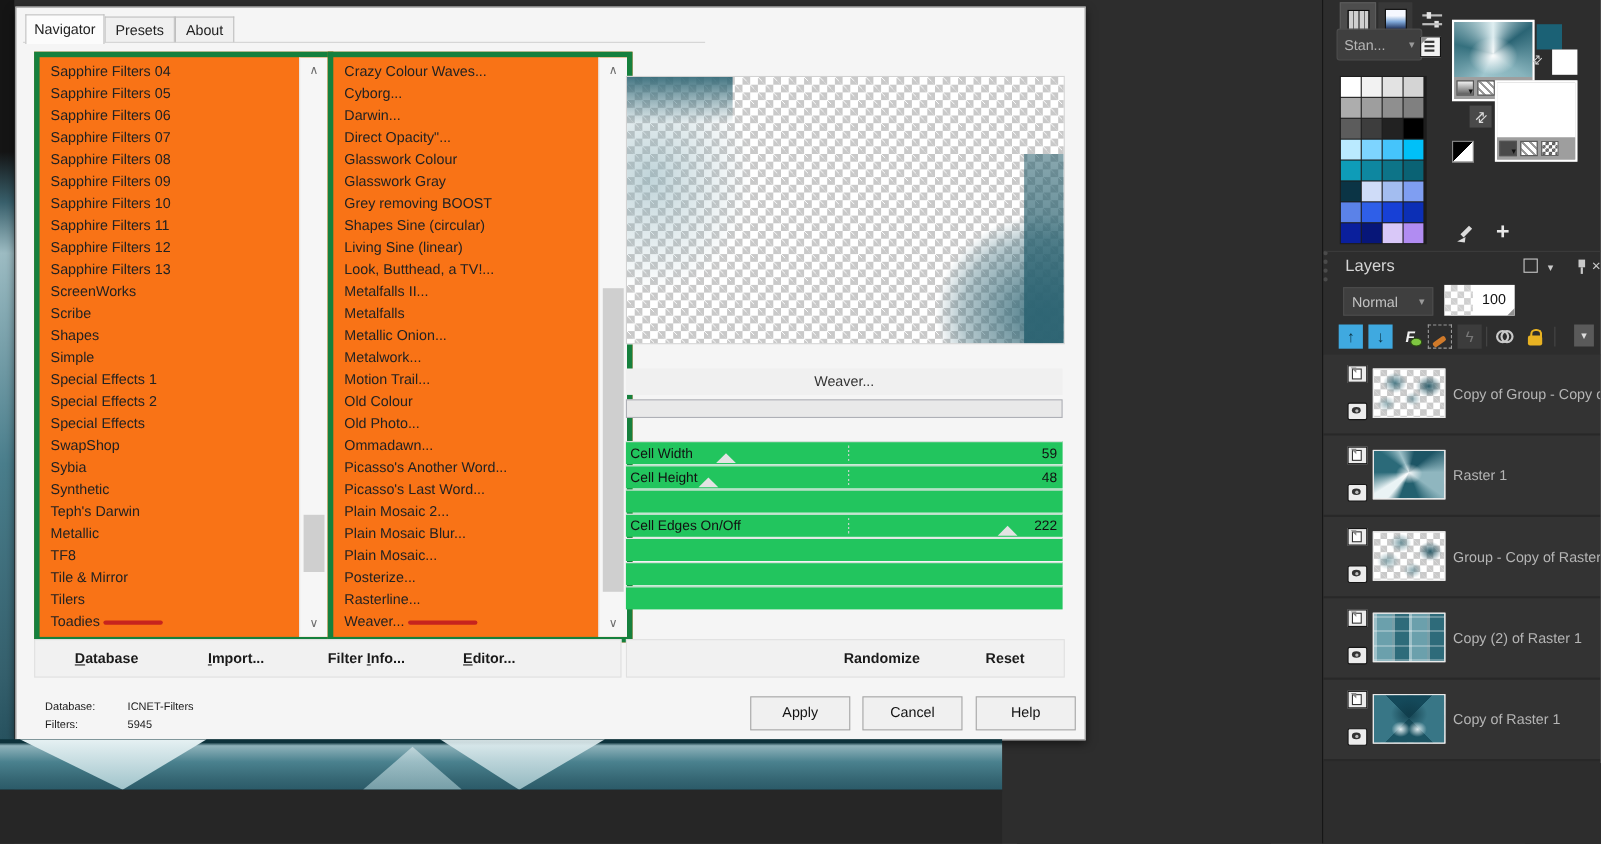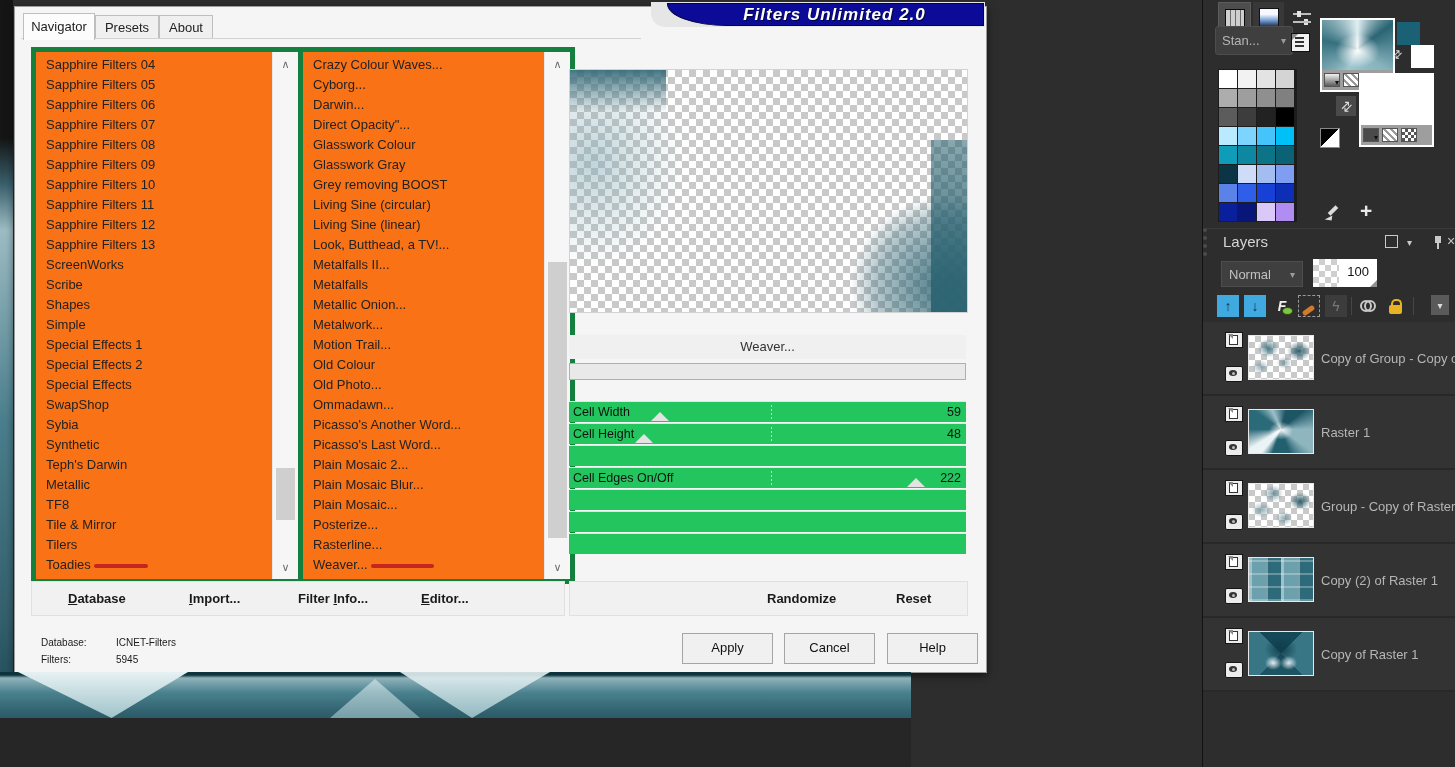--- a/index.html
+++ b/index.html
@@ -246,25 +246,20 @@
 </style>
 </head>
 <body>
 
 <div class="screen">
 
   <div class="left-sliver"></div>
 
   <div class="dialog">
 
-    <div class="banner">
-      <div class="banner-blue">
-        <span class="banner-text">Filters Unlimited 2.0</span>
-      </div>
-    </div>
 
     <div class="tabline"></div>
     <div class="tab tab-nav active">Navigator</div>
     <div class="tab tab-presets">Presets</div>
     <div class="tab tab-about">About</div>
 
     <div class="listbox cat">
       <div class="lst-items">
 
           <div class="lst-item">Sapphire Filters 04</div>
@@ -339,21 +334,21 @@
           <div class="lst-item">Darwin...</div>
 
           <div class="lst-item">Direct Opacity"...</div>
 
           <div class="lst-item">Glasswork Colour</div>
 
           <div class="lst-item">Glasswork Gray</div>
 
           <div class="lst-item">Grey removing BOOST</div>
 
-          <div class="lst-item">Living Sine (circular)</div>
+          <div class="lst-item">Shapes Sine (circular)</div>
 
           <div class="lst-item">Living Sine (linear)</div>
 
           <div class="lst-item">Look, Butthead, a TV!...</div>
 
           <div class="lst-item">Metalfalls II...</div>
 
           <div class="lst-item">Metalfalls</div>
 
           <div class="lst-item">Metallic Onion...</div>

